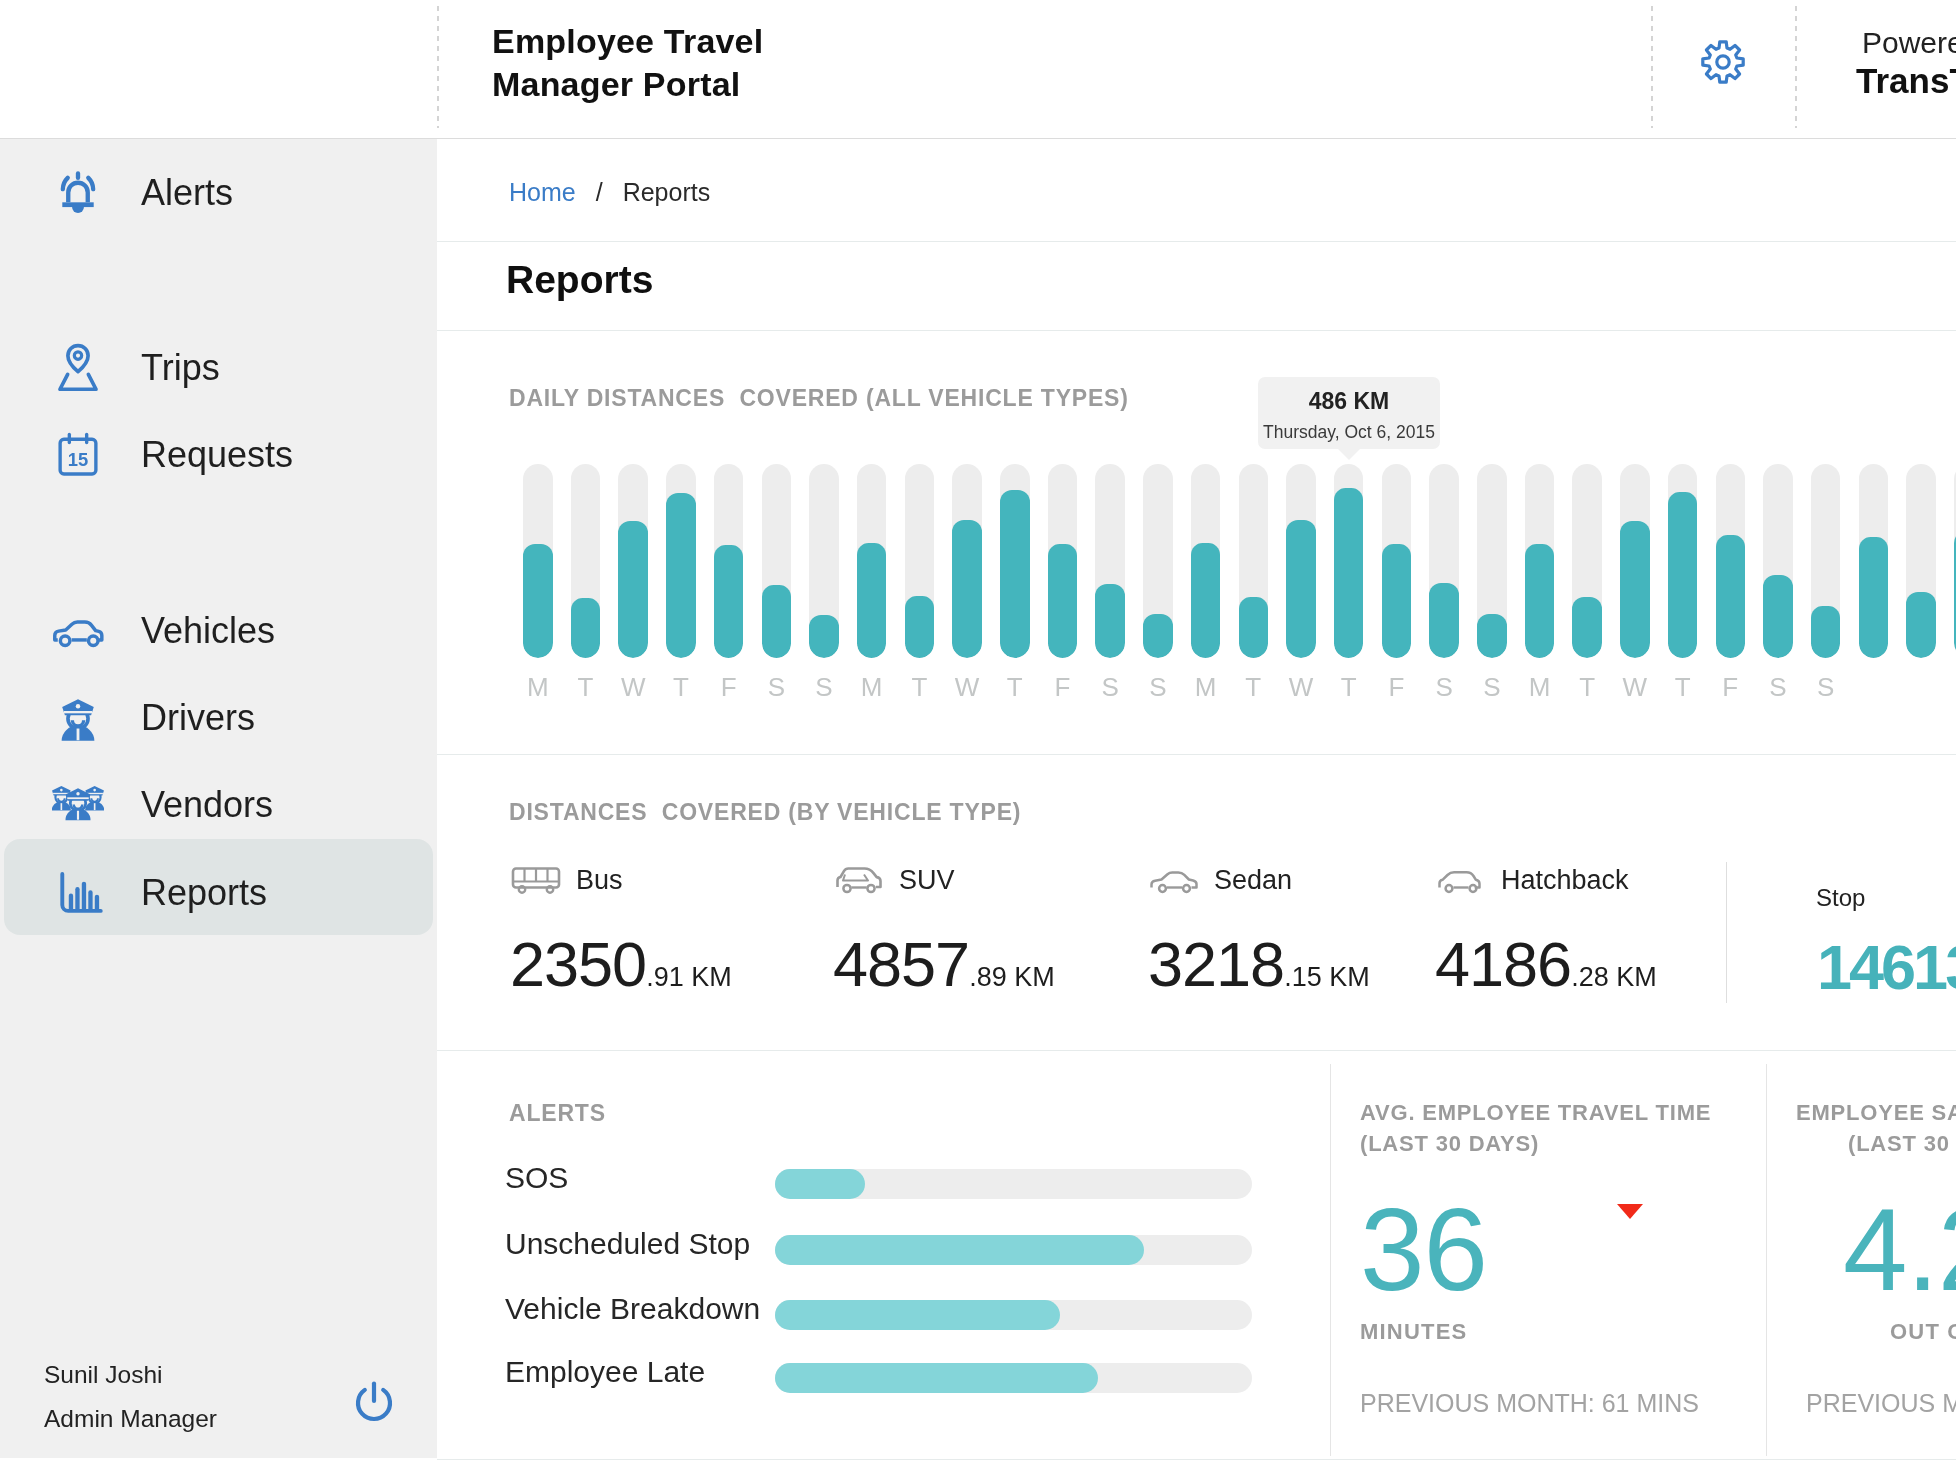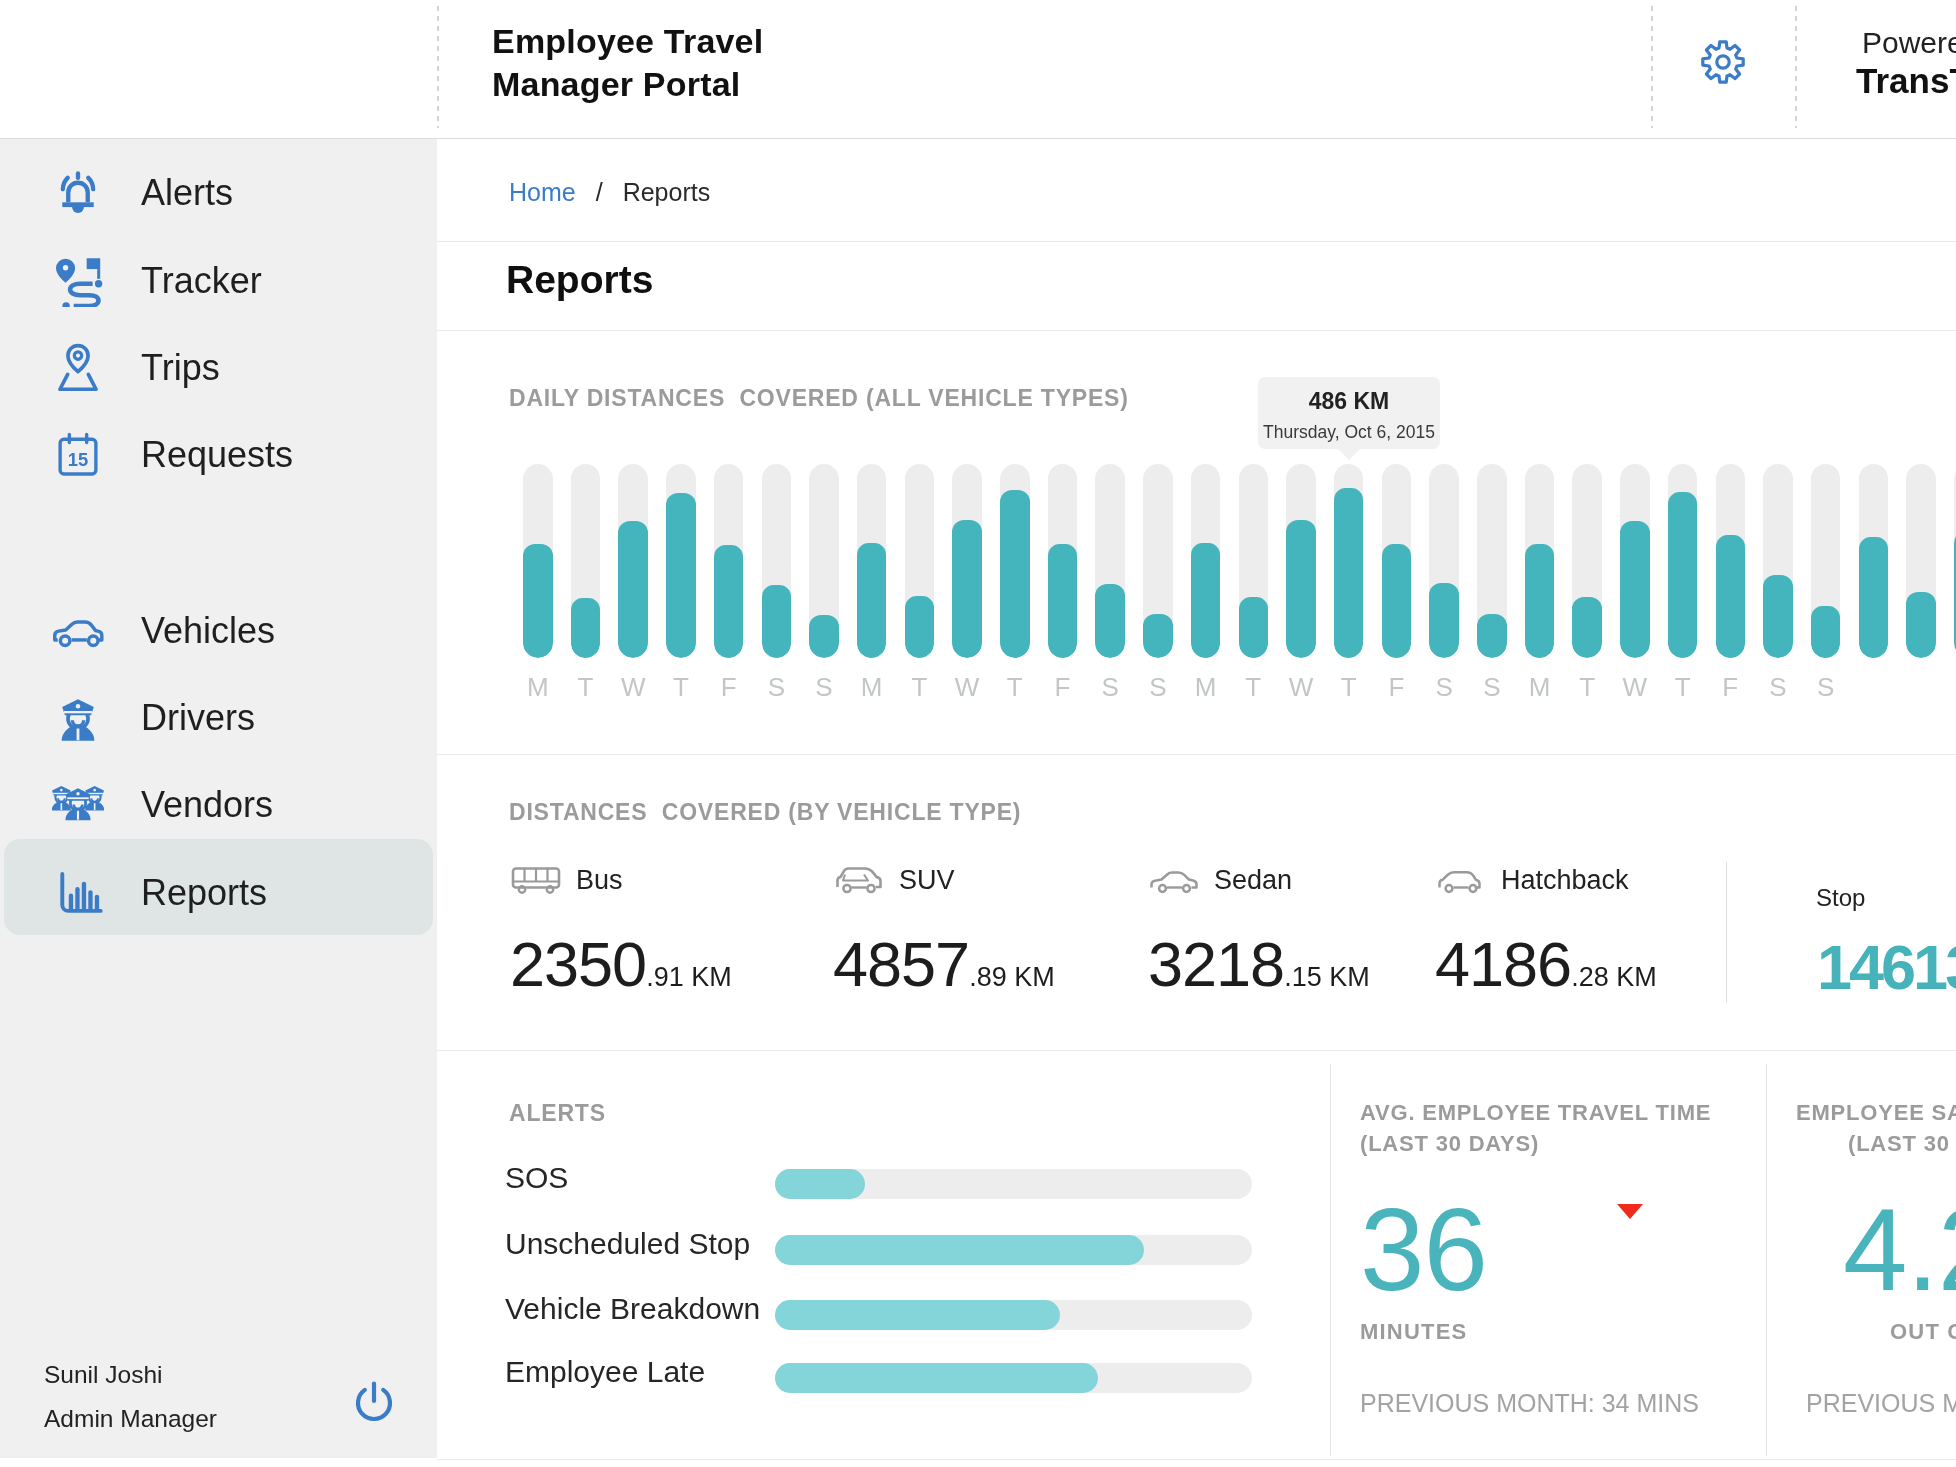--- a/index.html
+++ b/index.html
@@ -79,34 +79,20 @@
         <svg width="52" height="52" viewBox="0 0 48 48" fill="none">
           <path d="M15 32.5v-9a9 9 0 0 1 18 0v9" stroke="#3a7cc7" stroke-width="4" stroke-linejoin="round"></path>
           <line x1="9.5" y1="34.8" x2="38.5" y2="34.8" stroke="#3a7cc7" stroke-width="4.4"></line>
           <line x1="24" y1="6" x2="24" y2="10" stroke="#3a7cc7" stroke-width="4" stroke-linecap="round"></line>
           <path d="M18.5 37a5.5 5.5 0 0 0 11 0z" fill="#3a7cc7"></path>
           <path d="M10 20.5a15 15 0 0 1 4.5-10.5" stroke="#3a7cc7" stroke-width="4" stroke-linecap="round"></path>
           <path d="M38 20.5a15 15 0 0 0-4.5-10.5" stroke="#3a7cc7" stroke-width="4" stroke-linecap="round"></path>
         </svg>
       </div>
       <div class="ml">Alerts</div>
-    </div>
-<div class="mi" style="top:116px">
-      <div class="mic">
-        <svg width="52" height="52" viewBox="0 0 48 48" fill="none">
-          <path d="M12.5 3.5a8.8 8.8 0 0 1 8.8 8.8c0 4.8-4.9 10.2-8.8 13.4-3.9-3.2-8.8-8.6-8.8-13.4a8.8 8.8 0 0 1 8.8-8.8z" fill="#3a7cc7"></path>
-          <circle cx="12.5" cy="11.8" r="2.5" fill="#f0f0f0"></circle>
-          <rect x="32" y="3" width="12.5" height="10" fill="#3a7cc7"></rect>
-          <rect x="41.7" y="13" width="2.8" height="9" fill="#3a7cc7"></rect>
-          <circle cx="43" cy="26.5" r="3.4" fill="#3a7cc7"></circle>
-          <path d="M37.5 26.5H26c-6 0-9.3 2.4-9.3 5.3s3.3 5.3 9.3 5.3h8.5c5.6 0 8.4 2.2 8.4 5s-2.8 5-8.4 5H20" stroke="#3a7cc7" stroke-width="4.2" fill="none"></path>
-          <circle cx="13" cy="47" r="3.4" fill="#3a7cc7"></circle>
-        </svg>
-      </div>
-      <div class="ml">Tracker</div>
     </div>
 <div class="mi" style="top:203px">
       <div class="mic">
         <svg width="52" height="52" viewBox="0 0 48 48" fill="none">
           <g transform="translate(24,24) scale(1.06) translate(-24,-24)">
             <path d="M24 4.5a8.8 8.8 0 0 1 8.8 8.8c0 5-5 10.6-8.8 13.9-3.8-3.3-8.8-8.9-8.8-13.9A8.8 8.8 0 0 1 24 4.5z" stroke="#3a7cc7" stroke-width="3.2" stroke-linejoin="round"></path>
             <circle cx="24" cy="13.2" r="3.2" stroke="#3a7cc7" stroke-width="2.8"></circle>
             <path d="M15 29.5 8.3 42.5h31.4L33 29.5" stroke="#3a7cc7" stroke-width="3.2" stroke-linejoin="round" stroke-linecap="round"></path>
           </g>
         </svg>
@@ -425,21 +411,21 @@
 <div class="vline" style="left:1766px; top:1064px; height:392px;"></div>
 
 <div class="statc" style="left:1360px; top:1097px; width:376px;">
   <div class="stat-title">AVG. EMPLOYEE TRAVEL TIME<br>(LAST 30 DAYS)</div>
 </div>
 <div class="statc bignum" style="left:1360px; top:1183px; width:366px;">36</div>
 <div class="abs" style="left:1617px; top:1204px; width:0; height:0;
   border-left:13px solid transparent; border-right:13px solid transparent;
   border-top:15px solid #f12a19;"></div>
 <div class="statc statlab" style="left:1360px; top:1319px; width:376px;">MINUTES</div>
-<div class="statc prev" style="left:1360px; top:1389px; width:376px;">PREVIOUS MONTH: 34 MINS</div>
+<div class="statc prev" style="left:1360px; top:1389px; width:376px;">PREVIOUS MONTH: 61 MINS</div>
 
 <div class="abs stat-title" style="left:1796px; top:1097px; white-space:nowrap;">EMPLOYEE SATISFACTION</div>
 <div class="abs stat-title" style="left:1848px; top:1128px; white-space:nowrap;">(LAST 30 DAYS)</div>
 <div class="abs bignum" style="left:1843px; top:1183px; white-space:nowrap;">4.2</div>
 <div class="abs statlab" style="left:1890px; top:1319px; white-space:nowrap;">OUT OF 5</div>
 <div class="abs prev" style="left:1806px; top:1389px; white-space:nowrap;">PREVIOUS MONTH: 4.1</div>
 
 <div id="header">
   <div class="dash" style="left:437px"></div>
   <div class="dash" style="left:1651px"></div>

